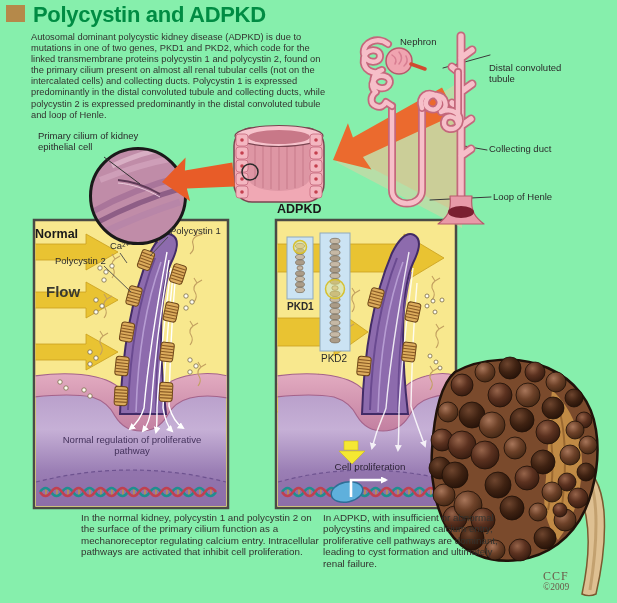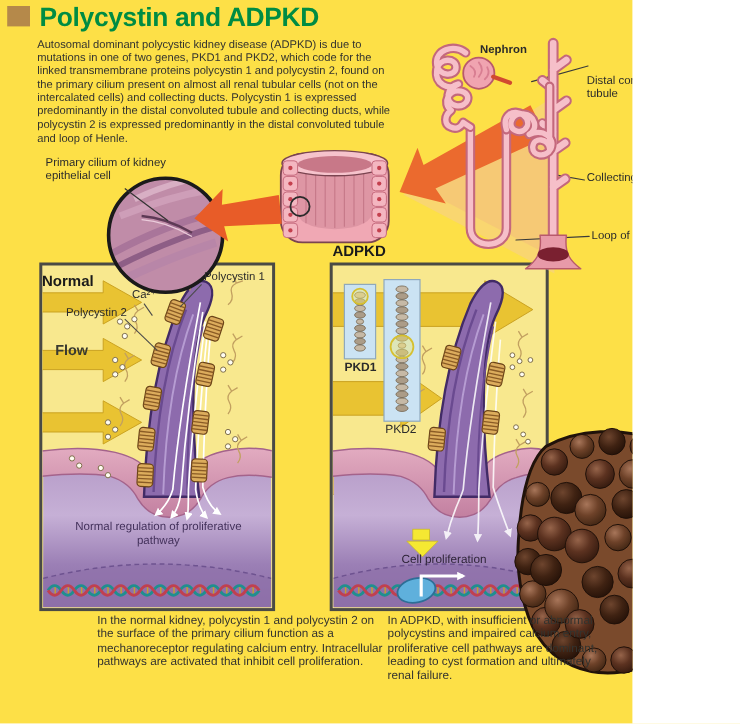--- a/index.html
+++ b/index.html
@@ -1,35 +1,35 @@
 <!DOCTYPE html>
 <html><head>
 <meta charset="utf-8">
 <style>
   html,body{margin:0;padding:0;background:#fff;}
-  #canvas{position:relative;width:527px;height:603px;background:#fde047;overflow:hidden;
+  #canvas{position:relative;width:617px;height:603px;background:#86efac;overflow:hidden;
           font-family:"Liberation Sans","DejaVu Sans",sans-serif;}
   svg{position:absolute;left:0;top:0;}
   .abs{position:absolute;}
   .title{left:33px;top:2px;font-size:22px;font-weight:bold;color:#008C43;letter-spacing:-0.3px;}
   .title-bullet{left:6px;top:5px;width:19px;height:17px;background:#B5894A;}
   .intro{left:31px;top:32px;width:303px;font-size:9.3px;line-height:11.1px;color:#33332F;}
   .lbl{font-size:9.5px;color:#2B2B2B;line-height:10.8px;}
-  .lbl-nephron{left:400px;top:37px;font-weight:bold;}
+  .lbl-nephron{left:400px;top:37px;font-weight:normal;}
   .lbl-distal{left:489px;top:63px;width:92px;}
   .lbl-collecting{left:489px;top:144px;width:90px;}
   .lbl-loop{left:493px;top:192px;width:90px;}
   .lbl-inset{left:38px;top:131px;width:118px;}
   .panel-head{font-size:12.5px;font-weight:bold;color:#1A1A1A;}
   .head-normal{left:35px;top:202px;margin-top:25px;}
   .head-adpkd{left:277px;top:202px;}
   .lbl-p1{left:146px;top:226px;margin-left:24px;}
   .lbl-ca{left:110px;top:241px;}
   .lbl-p2{left:55px;top:256px;}
-  .lbl-flow{left:46px;top:287px;font-size:12px;font-weight:bold;color:#3A3A30;}
+  .lbl-flow{left:46px;top:287px;font-size:15px;font-weight:bold;color:#3A3A30;}
   .lbl-pkd1{left:287px;top:302px;font-weight:bold;font-size:10px;}
   .lbl-pkd2{left:321px;top:354px;font-weight:normal;font-size:10px;}
   .result{text-align:center;font-size:9.6px;line-height:11.2px;color:#44325C;}
   .result-normal{left:58px;top:434px;width:148px;}
   .result-adpkd{left:296px;top:421px;width:158px;}
   .lbl-prolif{left:310px;top:462px;width:120px;text-align:center;font-size:9.8px;color:#2E2438;}
   .caption{font-size:9.8px;line-height:11.4px;color:#33332F;margin-left:46px;}
   .cap-left{left:35px;top:512px;width:238px;}
   .cap-right{left:277px;top:512px;width:186px;}
   .credit{left:543px;top:571px;width:50px;text-align:left;

